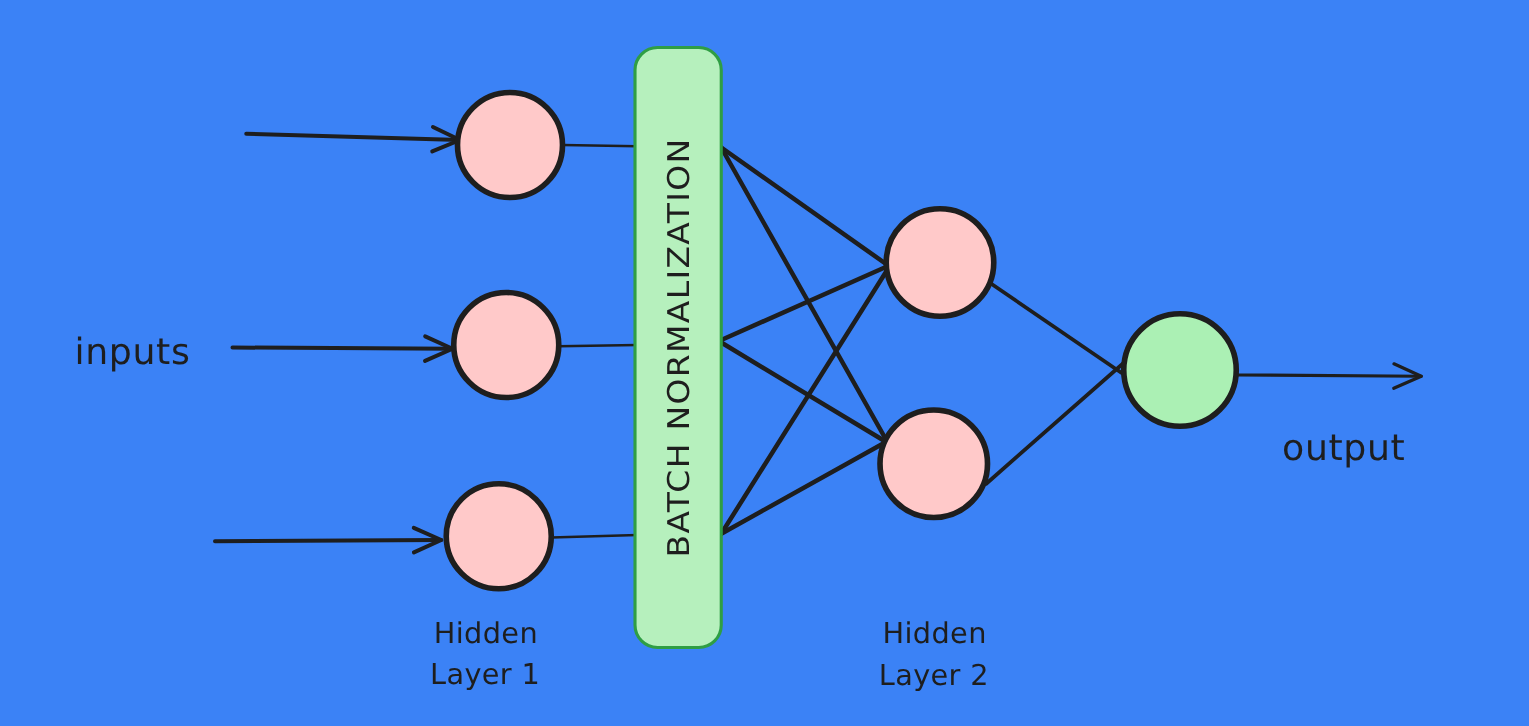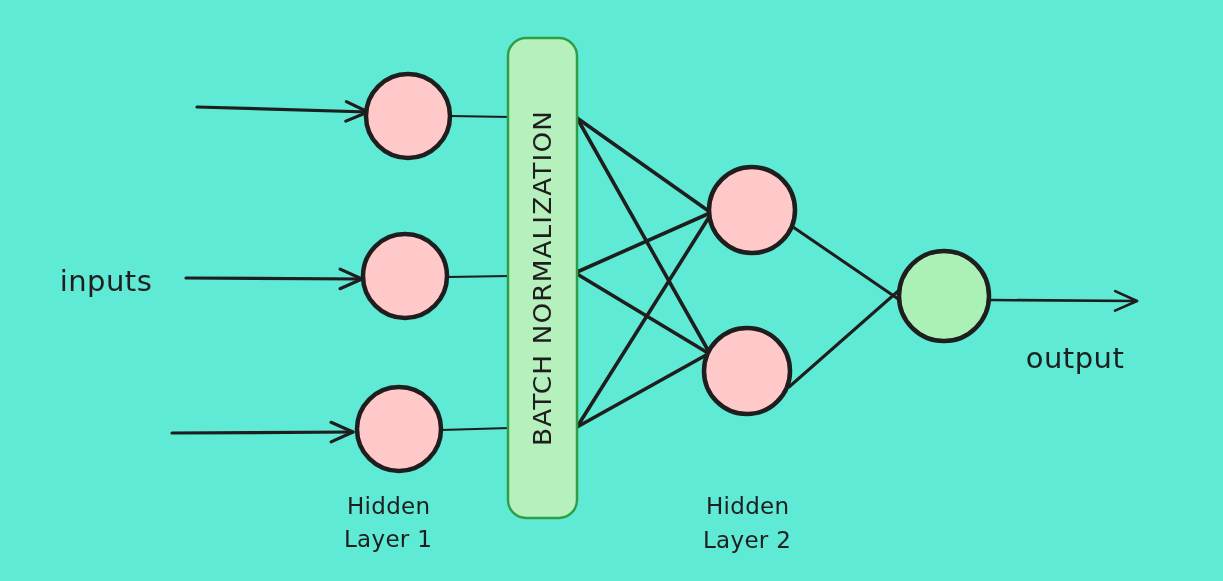--- a/index.html
+++ b/index.html
@@ -10,21 +10,21 @@
   body {
     width: 1223px;
     height: 581px;
     overflow: hidden;
     font-family: "DejaVu Sans", sans-serif;
   }
   .diagram-wrap {
     position: relative;
     width: 1223px;
     height: 581px;
-    background: #5eead4;
+    background: #3b82f6;
   }
   svg { display: block; }
   .lbl {
     fill: #1e1e1e;
     font-family: "DejaVu Sans", sans-serif;
   }
   .lbl-big {
     font-size: 29px;
     letter-spacing: 0.5px;
   }

